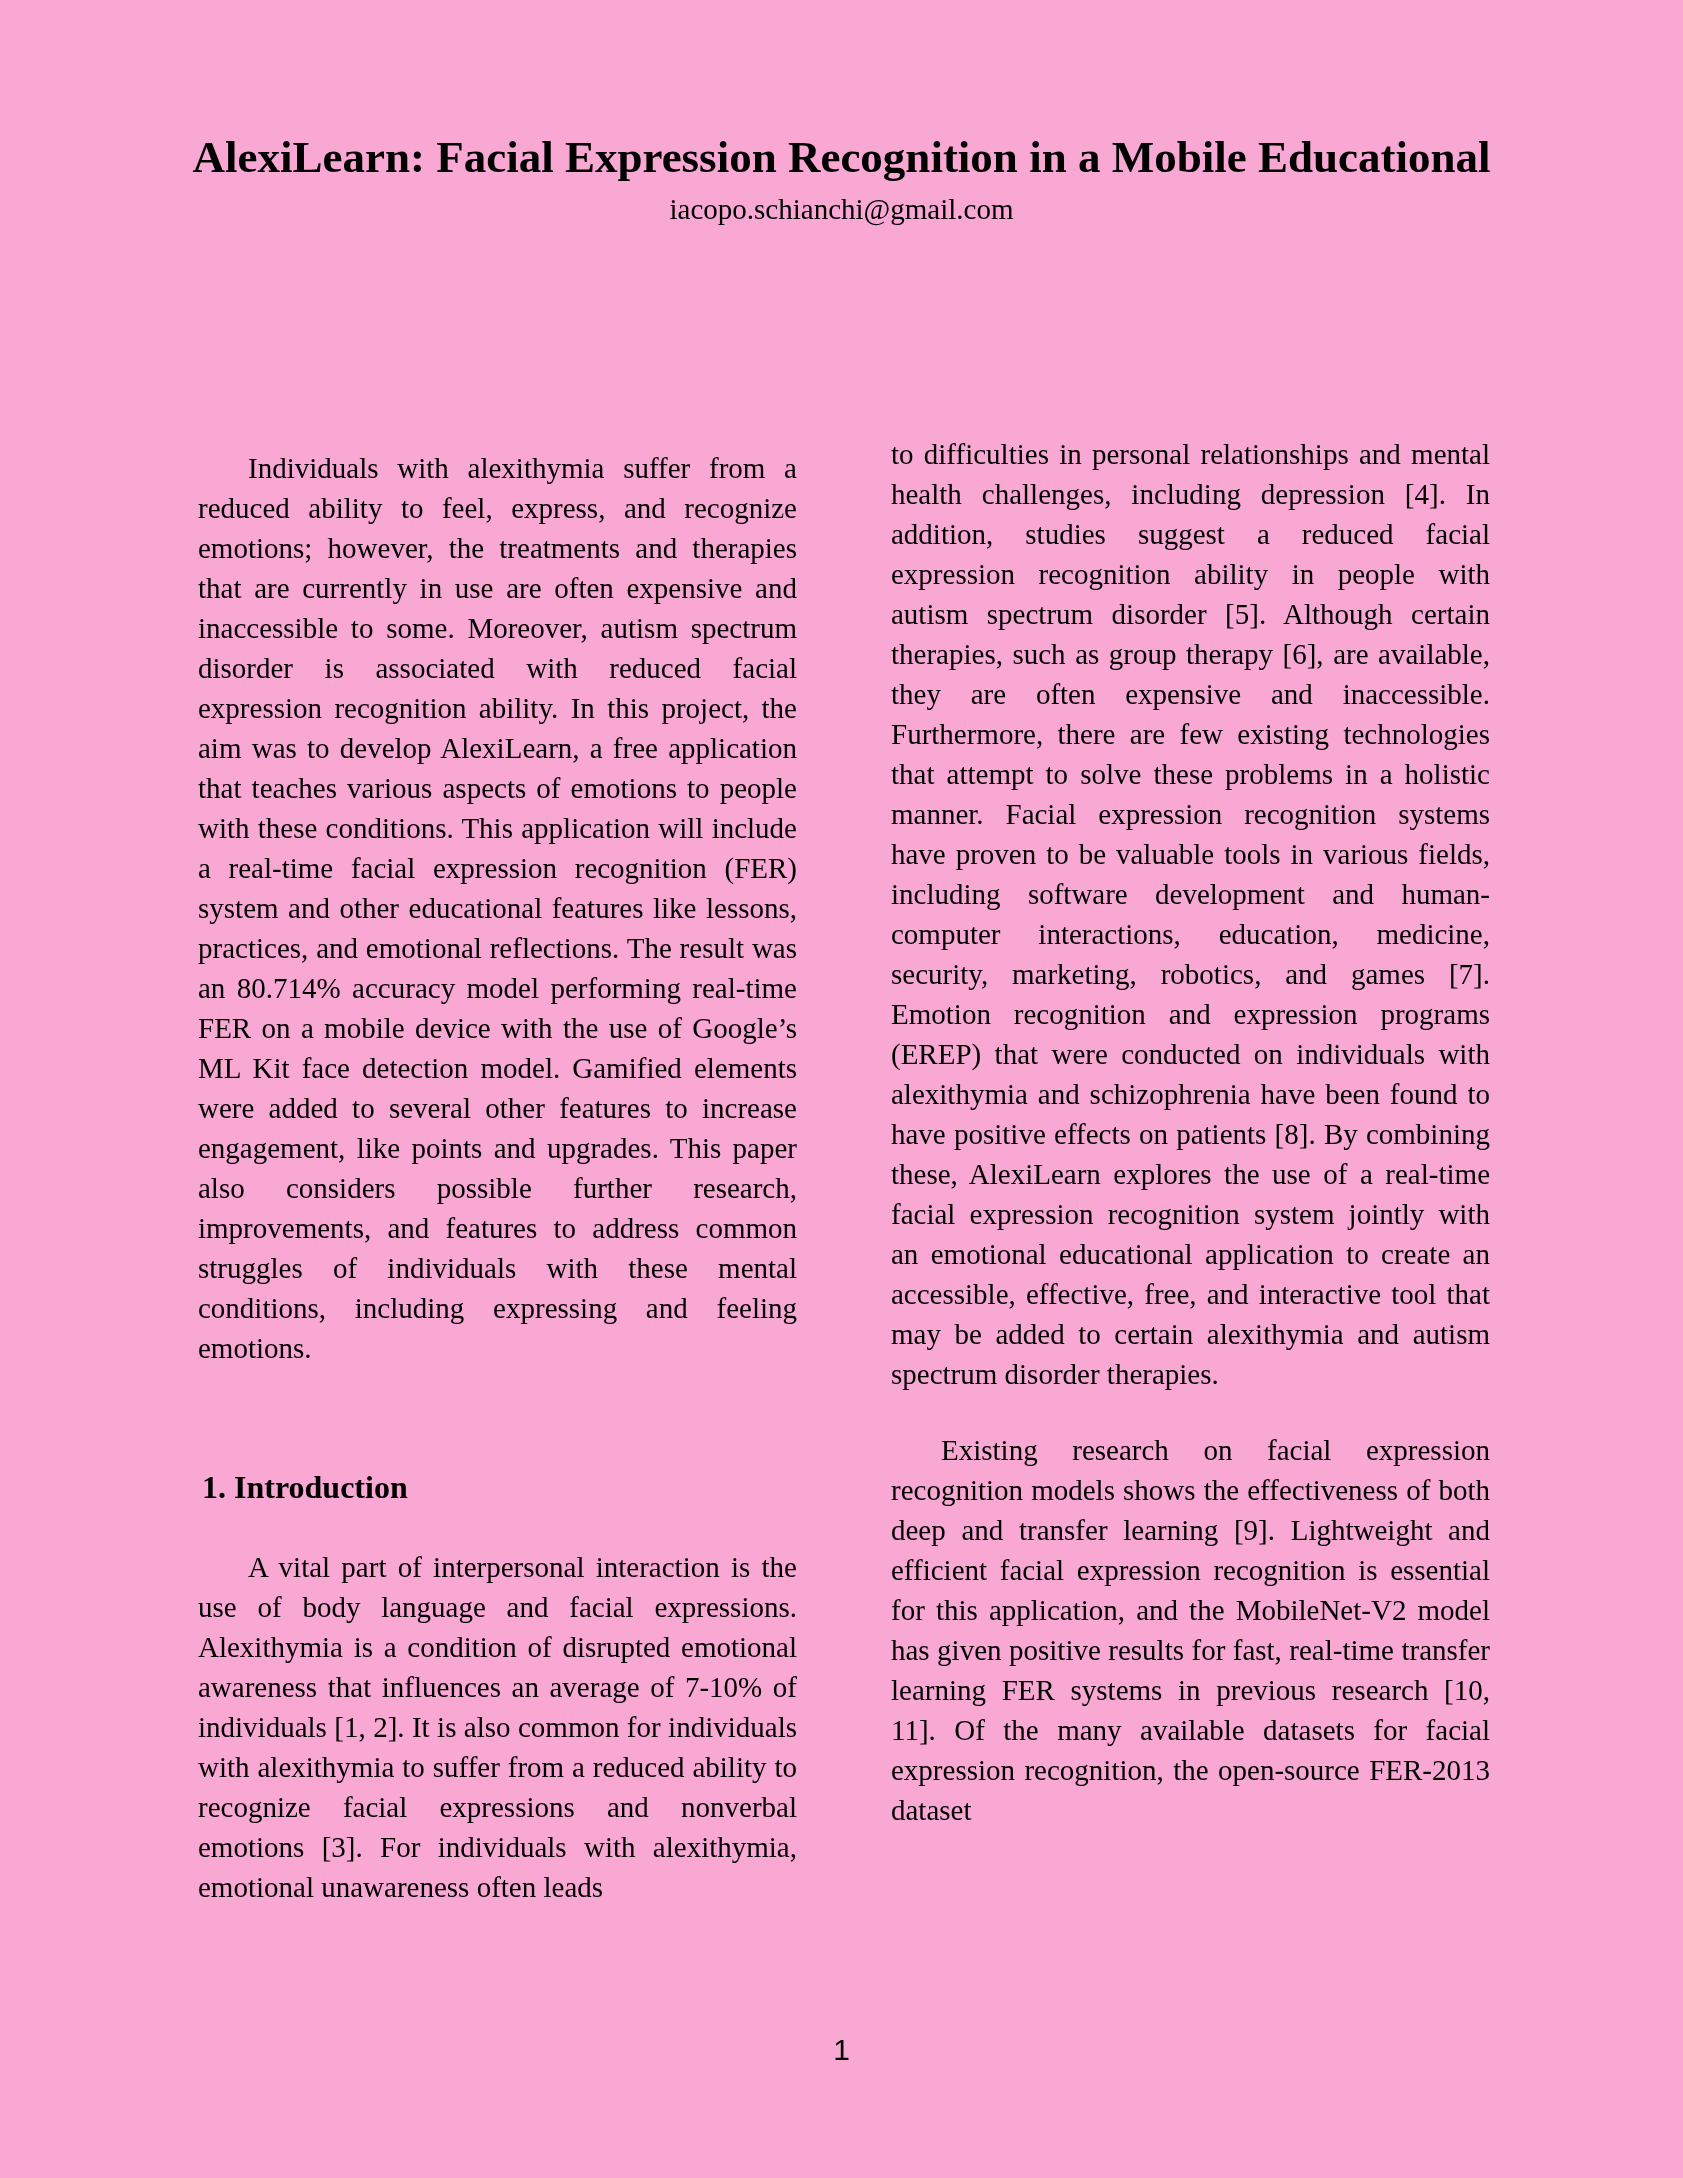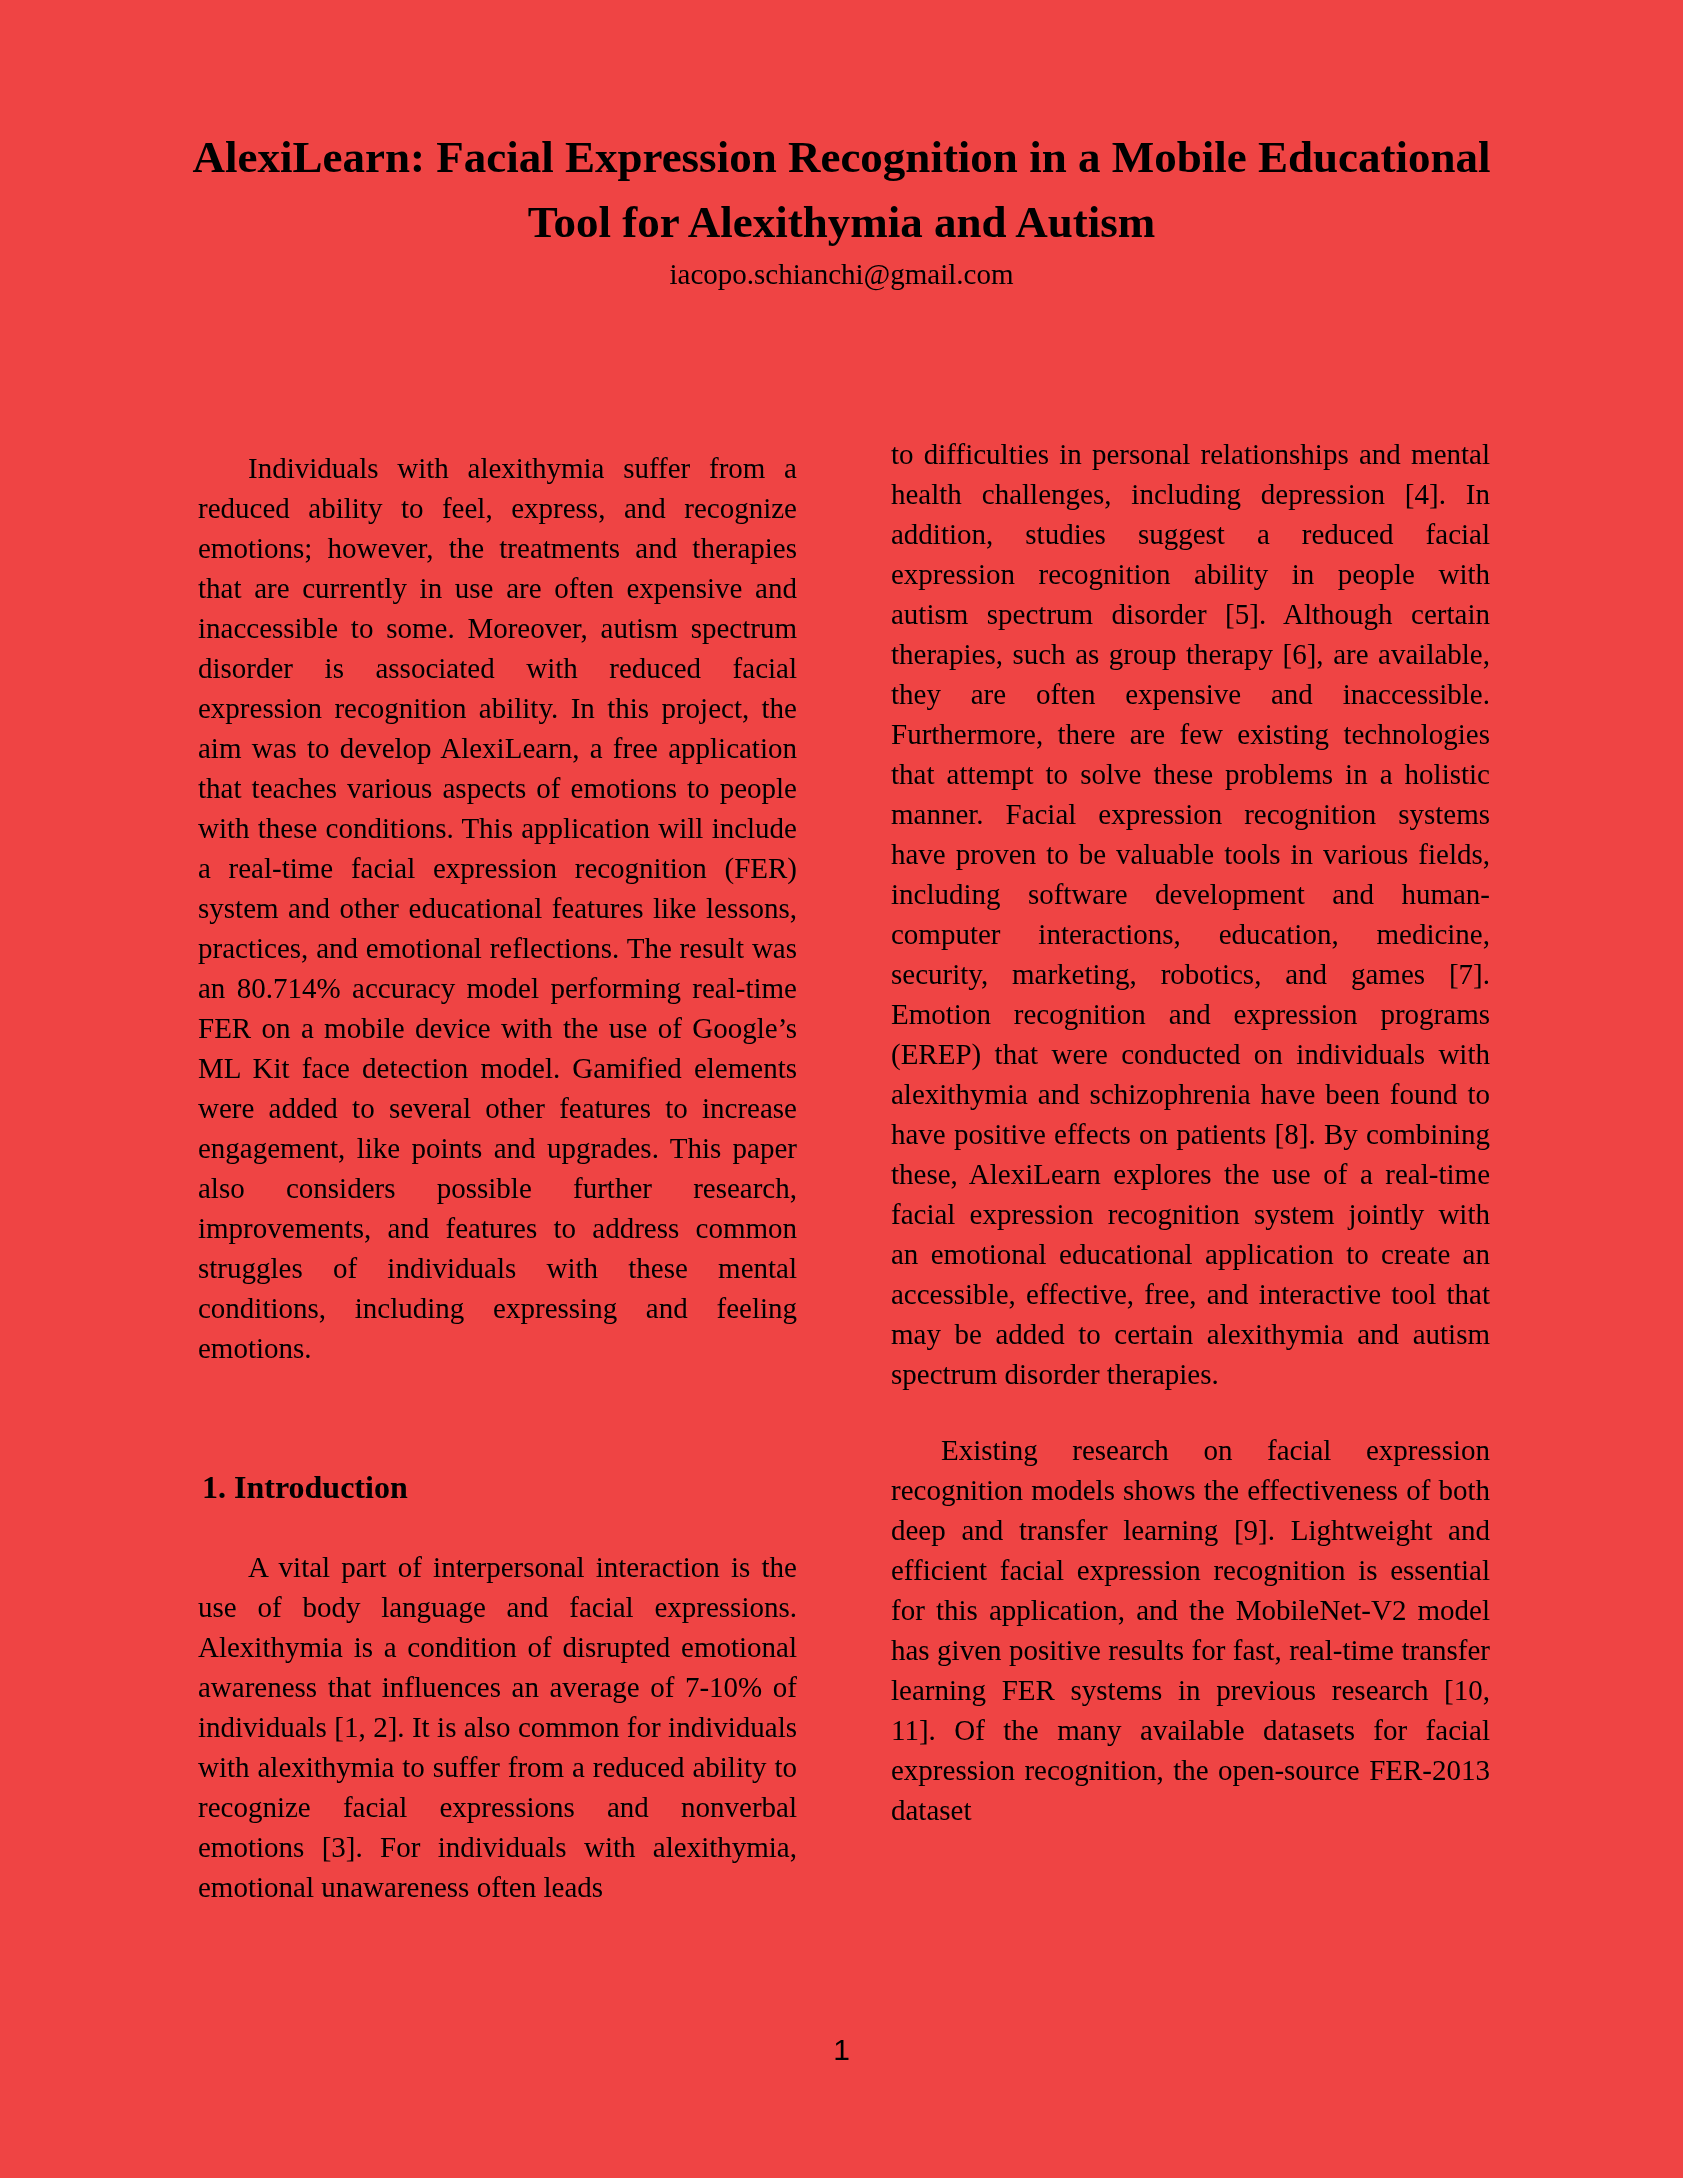--- a/index.html
+++ b/index.html
@@ -10,21 +10,21 @@
     height: 2178px;
     position: relative;
     font-family: "Liberation Serif", "DejaVu Serif", serif;
     color: #000000;
   }
   .page {
     position: absolute;
     inset: 0;
     width: 1683px;
     height: 2178px;
-    background: #ef4444;
+    background: #f9a8d4;
     overflow: hidden;
   }
   .header {
     position: absolute;
     top: 125px;
     left: 0;
     width: 1683px;
     text-align: center;
   }
   .title {
@@ -106,21 +106,20 @@
   }
 </style>
 </head>
 <body>
 
 <div class="page">
 
   <div class="header">
     <div class="title">
       <div>AlexiLearn: Facial Expression Recognition in a Mobile Educational</div>
-      <div>Tool for Alexithymia and Autism</div>
     </div>
     <div class="email">iacopo.schianchi@gmail.com</div>
   </div>
 
   <div class="columns">
 
     <div class="col">
       <p class="body-text indent abstract-body">Individuals with alexithymia suffer from a reduced ability to feel, express, and recognize emotions; however, the treatments and therapies that are currently in use are often expensive and inaccessible to some. Moreover, autism spectrum disorder is associated with reduced facial expression recognition ability. In this project, the aim was to develop AlexiLearn, a free application that teaches various aspects of emotions to people with these conditions. This application will include a real-time facial expression recognition (FER) system and other educational features like lessons, practices, and emotional reflections. The result was an 80.714% accuracy model performing real-time FER on a mobile device with the use of Google’s ML Kit face detection model. Gamified elements were added to several other features to increase engagement, like points and upgrades. This paper also considers possible further research, improvements, and features to address common struggles of individuals with these mental conditions, including expressing and feeling emotions.</p>
       <h2 class="section-heading intro-heading">1. Introduction</h2>
       <p class="body-text indent intro-body">A vital part of interpersonal interaction is the use of body language and facial expressions. Alexithymia is a condition of disrupted emotional awareness that influences an average of 7-10% of individuals [1, 2]. It is also common for individuals with alexithymia to suffer from a reduced ability to recognize facial expressions and nonverbal emotions [3]. For individuals with alexithymia, emotional unawareness often leads</p>

